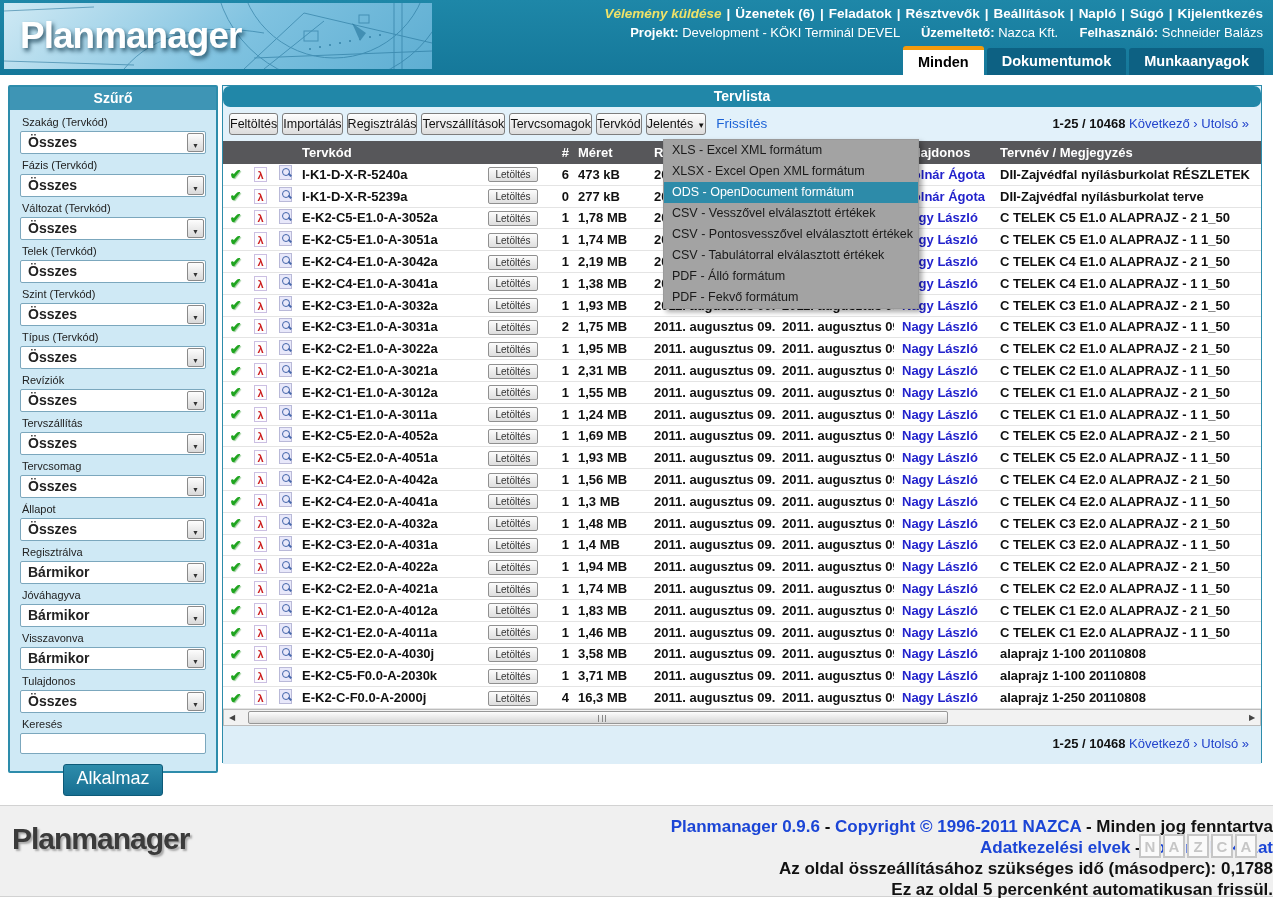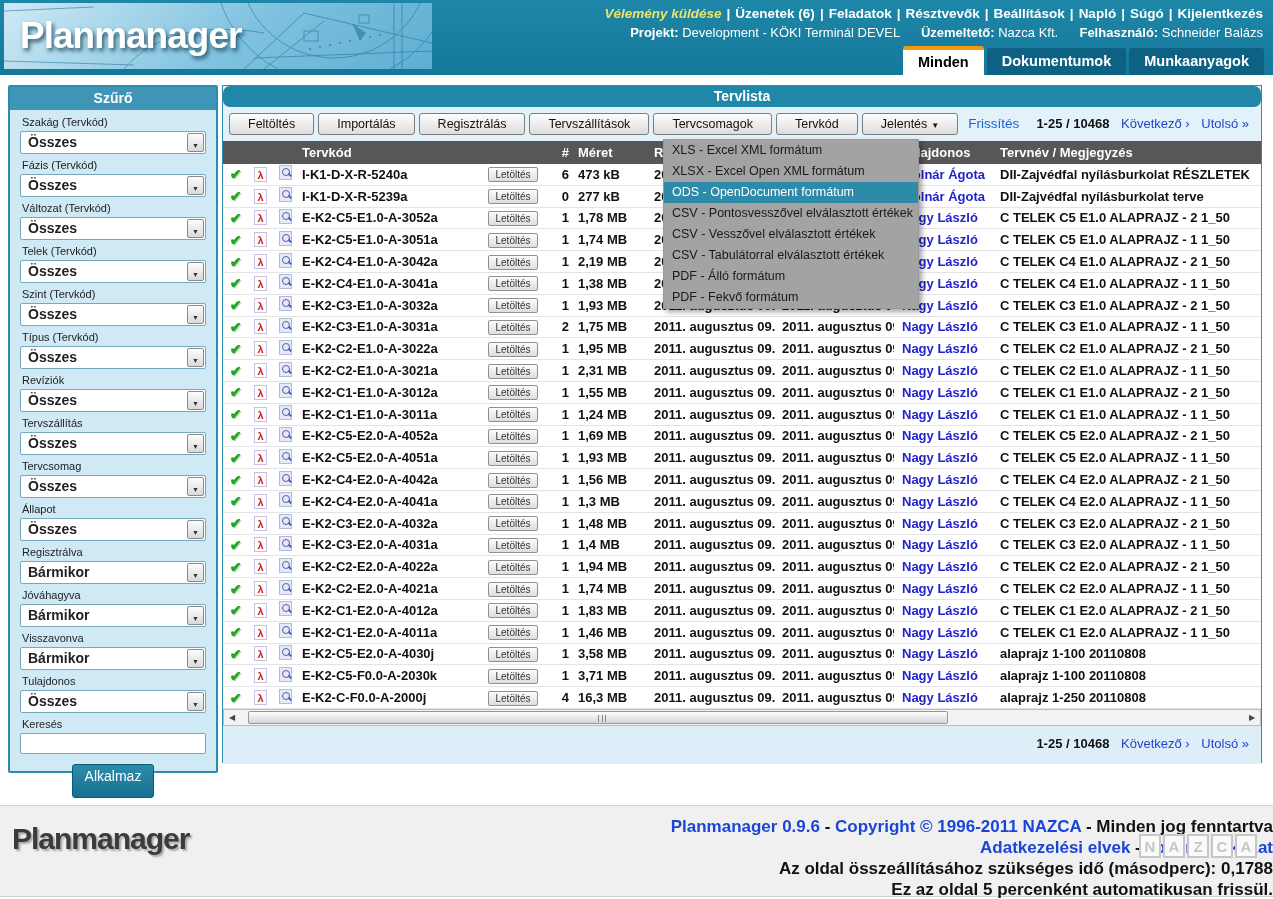--- a/index.html
+++ b/index.html
@@ -40,38 +40,38 @@
   .select-box { position:relative; height:23px; background:#fff; border:1px solid #7ba7bd;
     border-radius:2px; cursor:pointer; }
   .select-value { position:absolute; left:7px; top:2px; font-size:14px; font-weight:bold; color:#222; }
   .select-arrow { position:absolute; right:1px; top:1px; width:17px; height:19px;
     background:linear-gradient(#fdfdfd,#d9d9d9); border:1px solid #8a8a8a; border-radius:2px;
     text-align:center; }
   .select-arrow::before { content:"▼"; font-size:7px; color:#333; line-height:19px; }
   .search-input { width:100%; height:21px; border:1px solid #7ba7bd; border-radius:2px;
     font-size:13px; padding:0 5px; font-family:"Liberation Sans",sans-serif; }
   .apply-wrap { text-align:center; margin-top:10px; }
-  .apply-btn { display:inline-block; padding:3px 12px 13px; background:linear-gradient(#2d8cab,#176f92);
-    color:#fff; font-size:14px; border:1px solid #0d5a78; border-radius:3px; cursor:pointer; }
+  .apply-btn { display:inline-block; padding:3px 12px 6px; background:linear-gradient(#2d8cab,#176f92);
+    color:#fff; font-size:18px; border:1px solid #0d5a78; border-radius:3px; cursor:pointer; }
 
   
   .main { position:absolute; left:222px; top:85px; width:1040px; height:678px;
     background:#e2f1fa; border:1px solid #2d8cab; }
   .main-title { height:21px; line-height:21px; background:#2187a8; color:#fff;
     text-align:center; font-size:14px; font-weight:bold;border-radius:7px; }
   .toolbar { position:relative; height:34px; padding:6px 0 0 6px; white-space:nowrap; }
-  .tb-btn { display:inline-block; height:22px; line-height:20px; padding:0 18px; margin-right:4px;
+  .tb-btn { display:inline-block; height:22px; line-height:20px; padding:0 0; margin-right:4px;
     background:linear-gradient(#fefefe,#dcdcdc); border:1px solid #7d7d7d; border-radius:3px;
     font-size:12.5px; color:#111; cursor:pointer; vertical-align:top; }
   .tb-btn .dd { font-size:8px; margin-left:4px; }
   .refresh-link { display:inline-block; margin-left:6px; font-size:13.5px; color:#1b62d6;
     line-height:22px; cursor:pointer; }
   .pager-top { position:absolute; right:12px; top:9px; font-size:13px; }
   .pager-range { font-weight:bold; color:#111; }
-  .pager a, .pager-top a { color:#2244cc; text-decoration:none; cursor:pointer; margin-left:8px; font-size:13px; }
+  .pager a, .pager-top a { color:#2244cc; text-decoration:none; cursor:pointer; margin-left:0; font-size:13px; }
 
   
   .thead { display:flex; height:23px; background:#57575a; color:#fff;
     font-size:13px; font-weight:bold; align-items:center; }
   .trow { display:flex; height:21.8px; background:#fff; border-bottom:1px solid #e4e4e4;
     align-items:center; font-size:13px; font-weight:bold; color:#111; }
   .c { overflow:hidden; white-space:nowrap; }
   .c-check{width:25px;text-align:center;} .c-pdf{width:25px;text-align:center;}
   .c-prev{width:25px;text-align:center;}
   .c-code{width:182px;padding-left:4px;} .c-dl{width:66px;text-align:center;}
@@ -676,22 +676,22 @@
   <div class="pager-bottom pager">
     <span class="pager-range">1-25 / 10468</span>
     <a>Következő ›</a>
     <a>Utolsó »</a>
   </div>
 
   <div class="menu" id="report-menu">
       <div class="menu-item">XLS - Excel XML formátum</div>
       <div class="menu-item">XLSX - Excel Open XML formátum</div>
       <div class="menu-item selected">ODS - OpenDocument formátum</div>
+      <div class="menu-item">CSV - Vesszővel elválasztott értékek</div>
       <div class="menu-item">CSV - Pontosvesszővel elválasztott értékek</div>
-      <div class="menu-item">CSV - Vesszővel elválasztott értékek</div>
       <div class="menu-item">CSV - Tabulátorral elválasztott értékek</div>
       <div class="menu-item">PDF - Álló formátum</div>
       <div class="menu-item">PDF - Fekvő formátum</div>
     </div>
 </div>
 
 <div class="footer">
   <div class="footer-logo">Planmanager</div>
   <div class="footer-center">
     <div>

